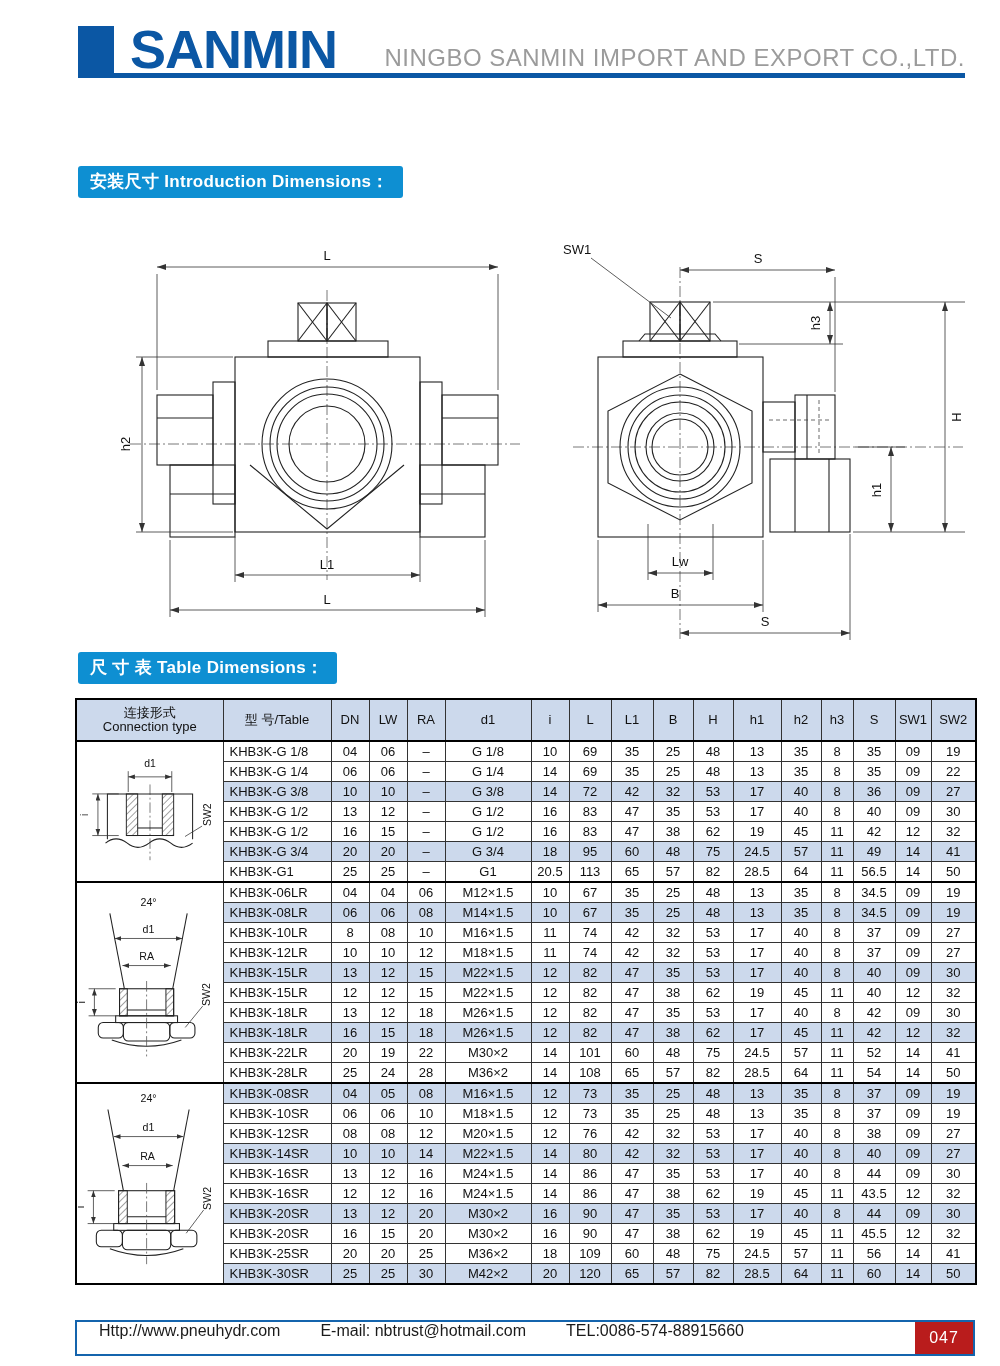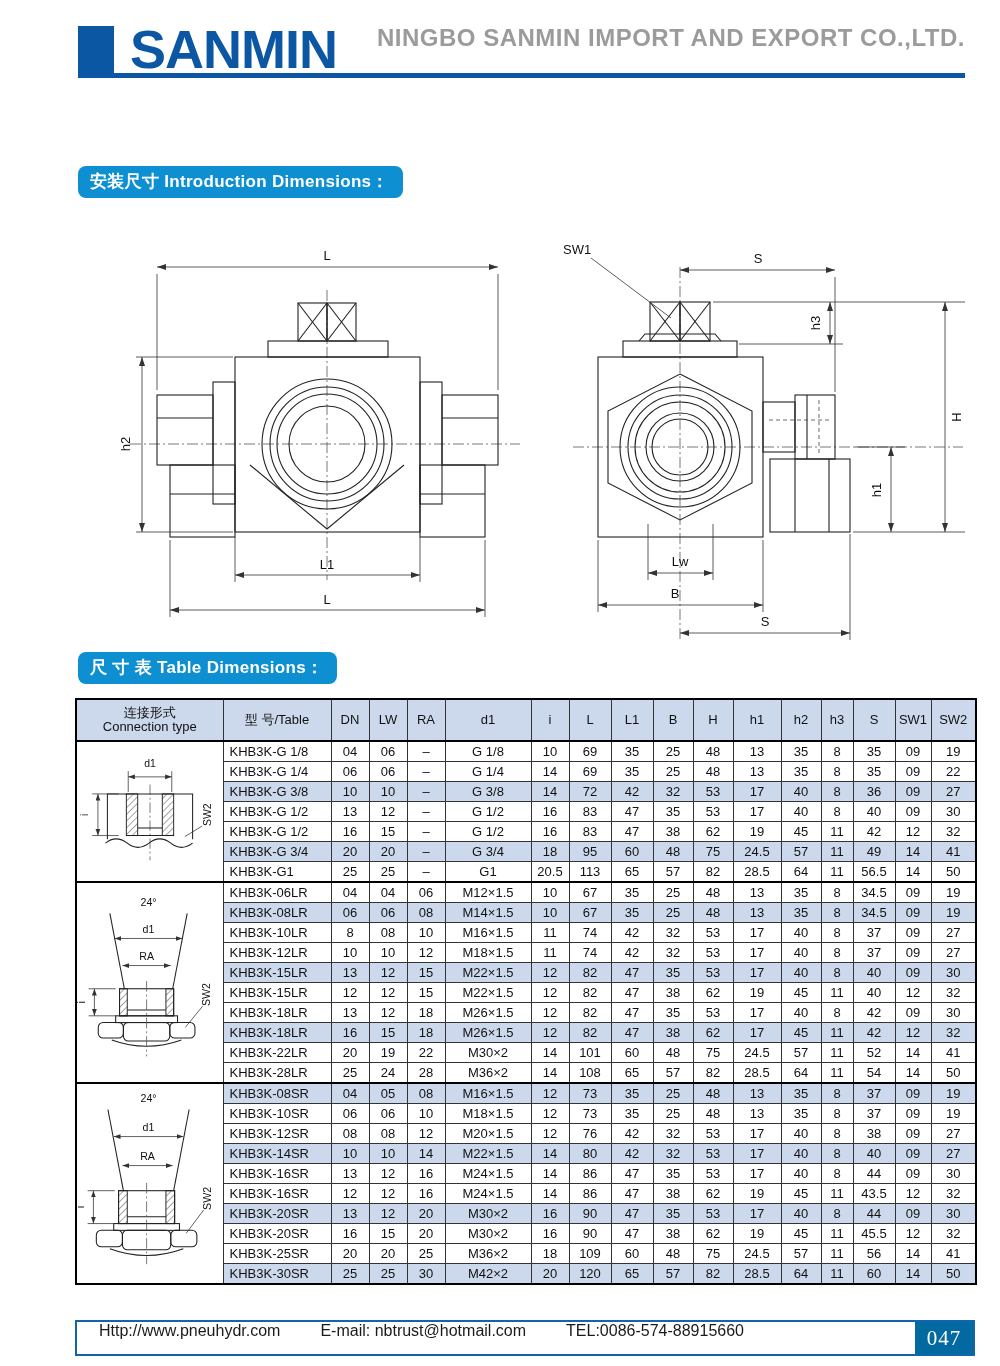--- a/index.html
+++ b/index.html
@@ -4,26 +4,26 @@
 <style>
   html,body{margin:0;padding:0;background:#e8e8e8;}
   .page{position:relative;width:1000px;height:1366px;background:#ffffff;
         font-family:"Liberation Sans",sans-serif;overflow:hidden;color:#111;}
 
   
   .logo-block{position:absolute;left:78px;top:26px;width:36px;height:52px;background:#0b57a4;}
   .logo-text{position:absolute;left:130px;top:18px;font-size:54px;font-weight:800;
              letter-spacing:-1px;color:#0b57a4;}
   .header-rule{position:absolute;left:114px;top:73px;width:851px;height:5px;background:#0b57a4;}
-  .company{position:absolute;right:35px;top:24px;font-size:24px;color:#9b9b9b;
-           white-space:nowrap;letter-spacing:.5px;font-weight:bold;}
+  .company{position:absolute;right:35px;top:44px;font-size:24px;color:#9b9b9b;
+           white-space:nowrap;letter-spacing:.5px;}
 
   
   .pill{position:absolute;left:78px;background:#0e8fd2;color:#fff;font-size:17px;
-        font-weight:600;padding:4px 14px 5px 12px;border-radius:8px;letter-spacing:.3px;}
+        font-weight:600;padding:4px 14px 5px 12px;border-radius:3px;letter-spacing:.3px;}
   .pill1{top:166px;}
   .pill2{top:652px;}
 
   
   figure.drawing{position:absolute;margin:0;}
   .front{left:100px;top:232px;}
   .side{left:533px;top:222px;}
   .ln{stroke:#222;stroke-width:1.1;fill:none;}
   .cl{stroke:#555;stroke-width:.8;fill:none;stroke-dasharray:11 3 2 3;}
   .dsh{stroke:#444;stroke-width:.8;fill:none;stroke-dasharray:4 3;}
@@ -42,22 +42,22 @@
   table.dims tr.gstart td{border-top:2px solid #000;}
   table.dims td.conn{background:#fff;vertical-align:middle;}
 
   
   .foot{position:absolute;left:75px;top:1320px;width:900px;height:36px;border:2px solid #1464ad;
         box-sizing:border-box;display:flex;align-items:flex-start;background:#fff;}
   .foot .seg{font-size:16px;color:#1a1a1a;font-weight:500;white-space:nowrap;}
   .seg.url{margin-left:22px;}
   .seg.email{margin-left:40px;}
   .seg.tel{margin-left:40px;}
-  .pageno{margin-left:auto;width:58px;height:100%;background:#0369a1;color:#fff;
-          display:flex;align-items:center;justify-content:center;font-size:21px;letter-spacing:1px;font-family:Liberation Serif, serif;}
+  .pageno{margin-left:auto;width:58px;height:100%;background:#b91c1c;color:#fff;
+          display:flex;align-items:center;justify-content:center;font-size:16px;letter-spacing:1px;}
 </style>
 </head>
 <body>
 
 <div class="page">
 
   <div class="logo-block"></div>
   <div class="logo-text">SANMIN</div>
   <div class="header-rule"></div>
   <div class="company">NINGBO SANMIN IMPORT AND EXPORT CO.,LTD.</div>

